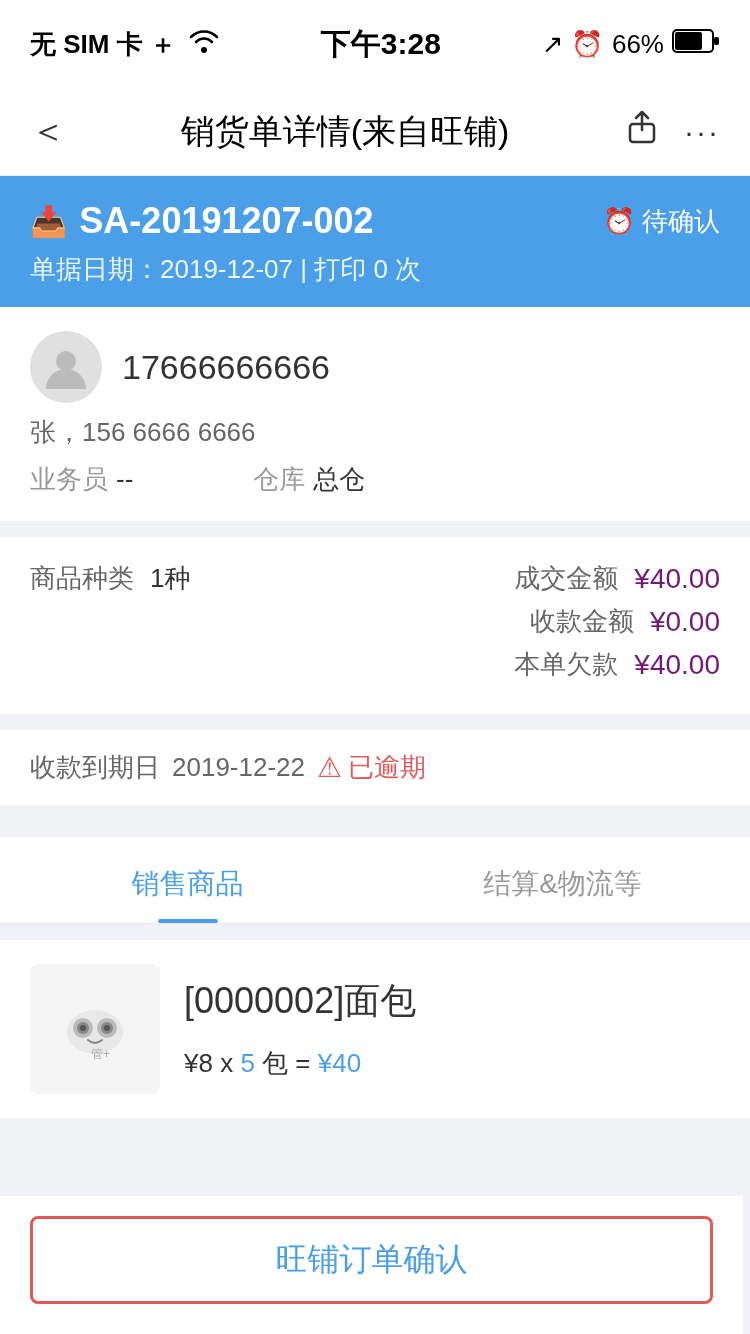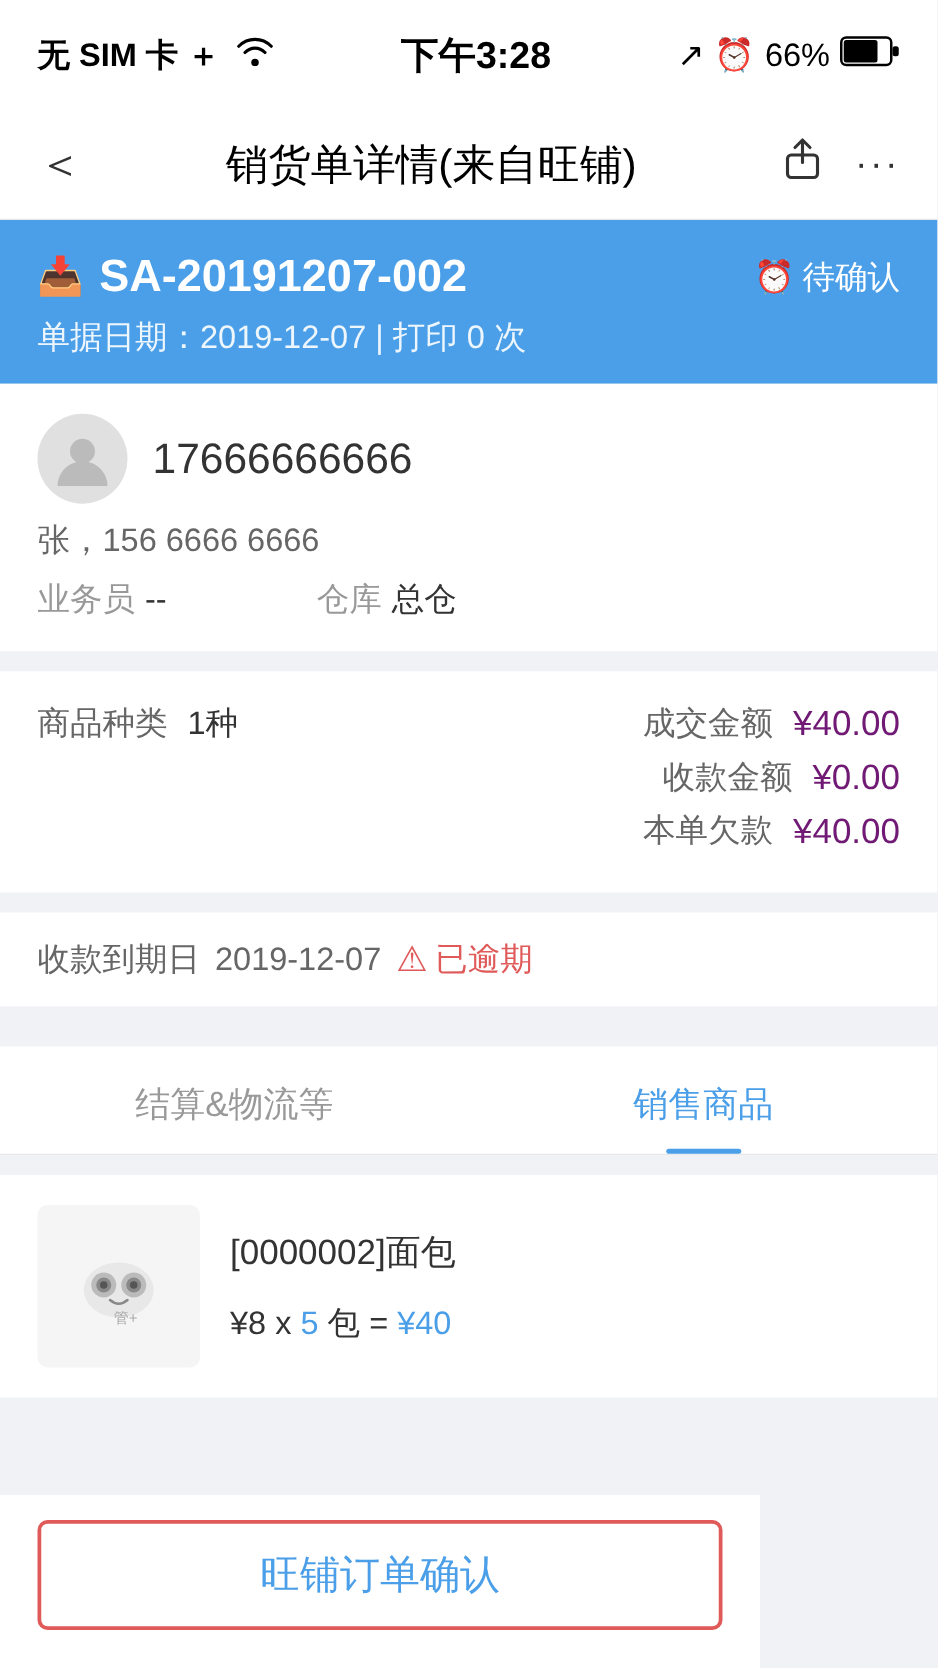--- a/index.html
+++ b/index.html
@@ -213,42 +213,42 @@
       height: 130px;
       border-radius: 8px;
       background: #f5f5f5;
       display: flex;
       align-items: center;
       justify-content: center;
       flex-shrink: 0;
     }
     .product-info { flex: 1; }
     .product-name {
-      font-size: 28px;
+      font-size: 36px;
       color: #333;
       margin-bottom: 20px;
     }
     .product-price {
       font-size: 26px;
       color: #333;
     }
     .price-highlight { color: #4a9fe8; font-weight: 500; }
 
     
     .bottom-area {
       background: #f0f2f5;
       height: 300px;
     }
 
     
     .bottom-button-wrapper {
       position: fixed;
       bottom: 0;
       left: 0;
-      width: 608px;
+      width: 743px;
       background: #fff;
       padding: 20px 30px 30px;
     }
     .confirm-button {
       width: 100%;
       height: 88px;
       border: 3px solid #e05a5a;
       border-radius: 8px;
       background: #fff;
       color: #4a9fe8;
@@ -370,35 +370,35 @@
     </div>
     <div class="summary-right-row">
       <span class="amount-label">本单欠款</span>
       <span class="amount-value">¥40.00</span>
     </div>
   </div>
 </div>
 
 <div class="due-section card">
   <span>收款到期日</span>
-  <span>2019-12-07</span>
+  <span>2019-12-22</span>
   <span class="overdue-badge">
     <span style="color:#e05a5a; font-size:28px;">⚠</span>
     <span>已逾期</span>
   </span>
 </div>
 
 <div style="height:16px; background:#f0f2f5;"></div>
 
 <div class="tabs-section card">
+  <div class="tab active">
+    <span>销售商品</span>
+  </div>
   <div class="tab">
     <span>结算&amp;物流等</span>
-  </div>
-  <div class="tab active">
-    <span>销售商品</span>
   </div>
 </div>
 
 <div class="product-section card">
   <div class="product-thumbnail">
     <svg width="80" height="70" viewBox="0 0 80 70" fill="none">
 
       <ellipse cx="40" cy="38" rx="28" ry="22" fill="#e8e8e8"></ellipse>
       <circle cx="28" cy="34" r="10" fill="#bbb"></circle>
       <circle cx="52" cy="34" r="10" fill="#bbb"></circle>

